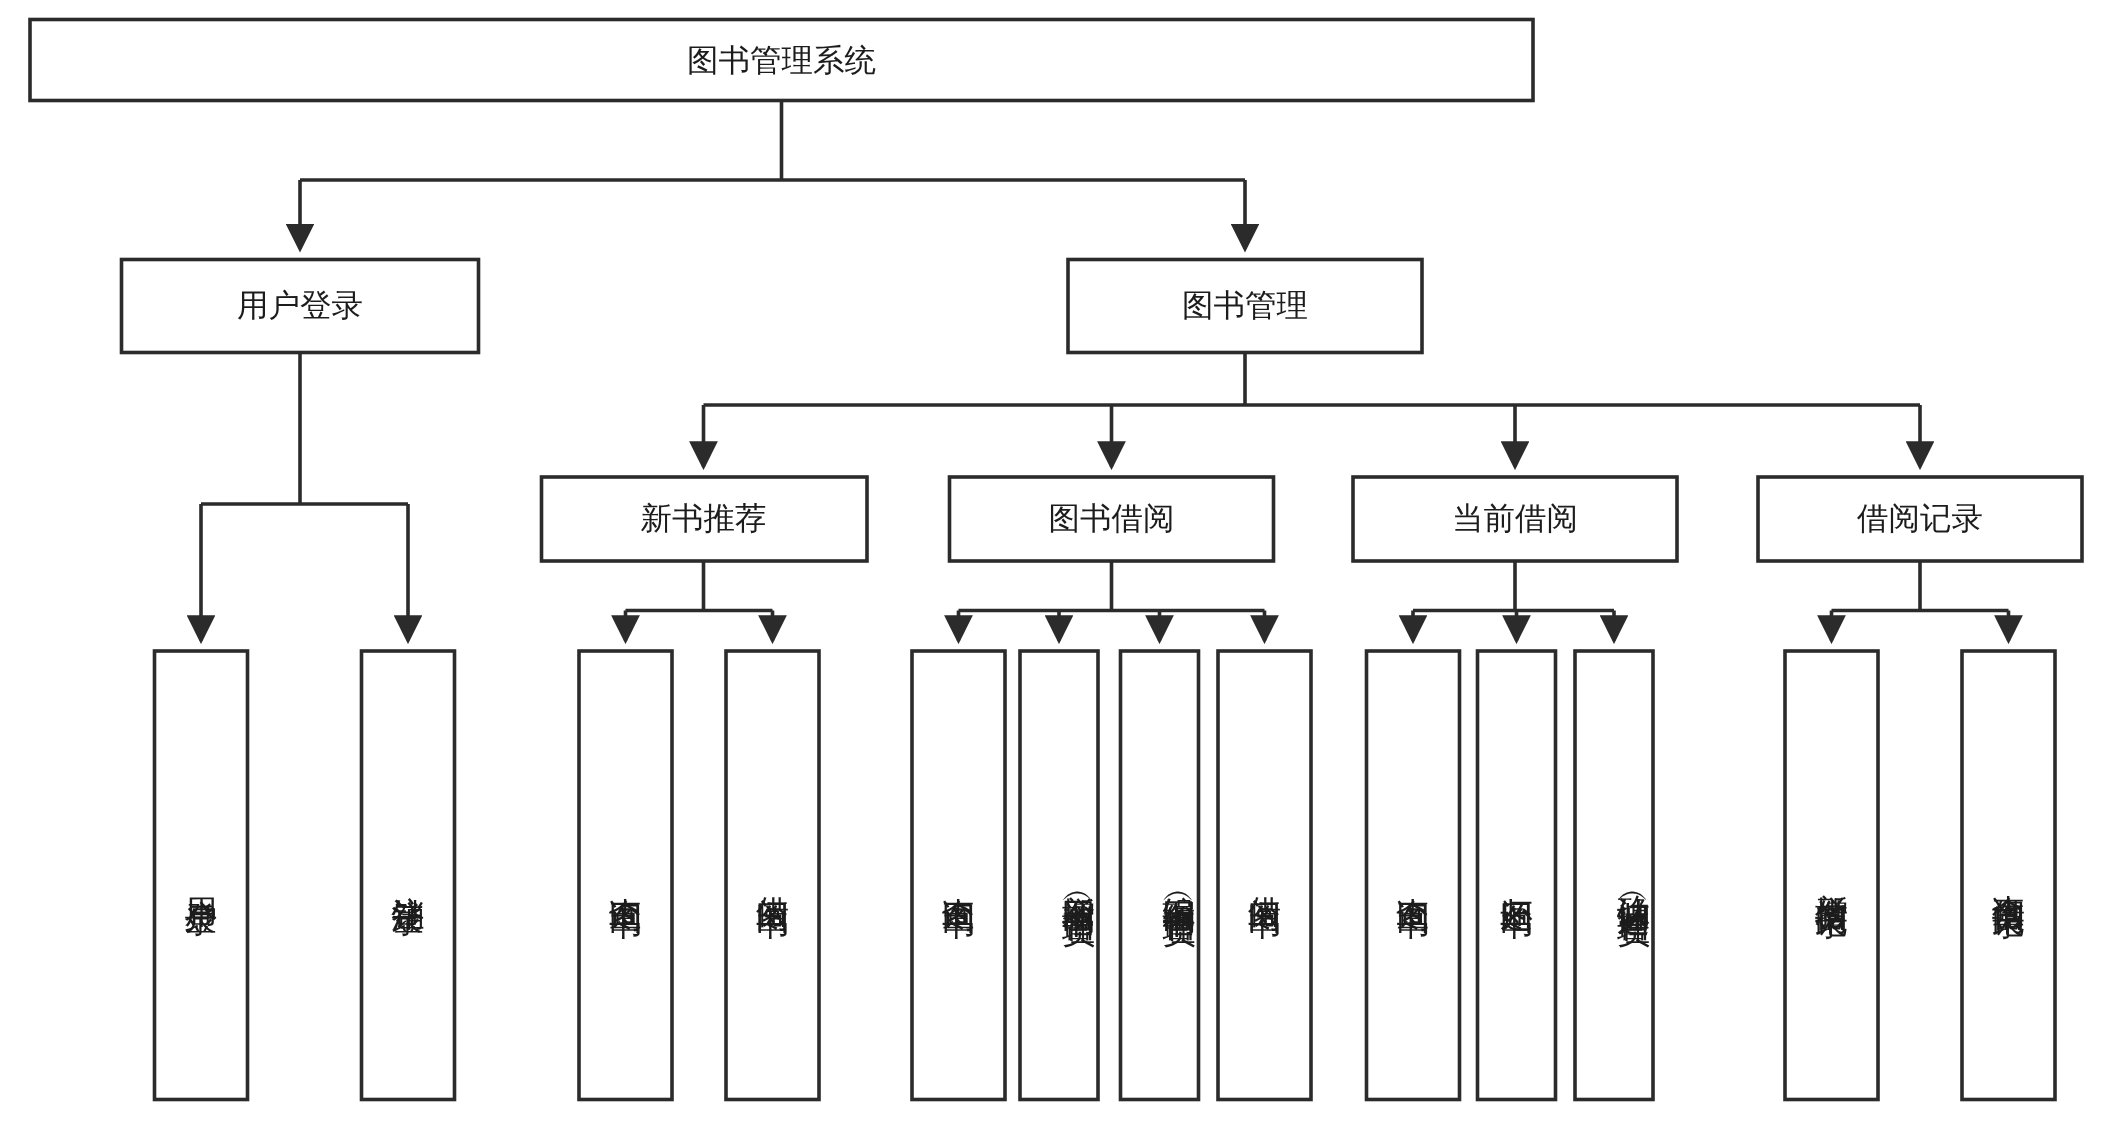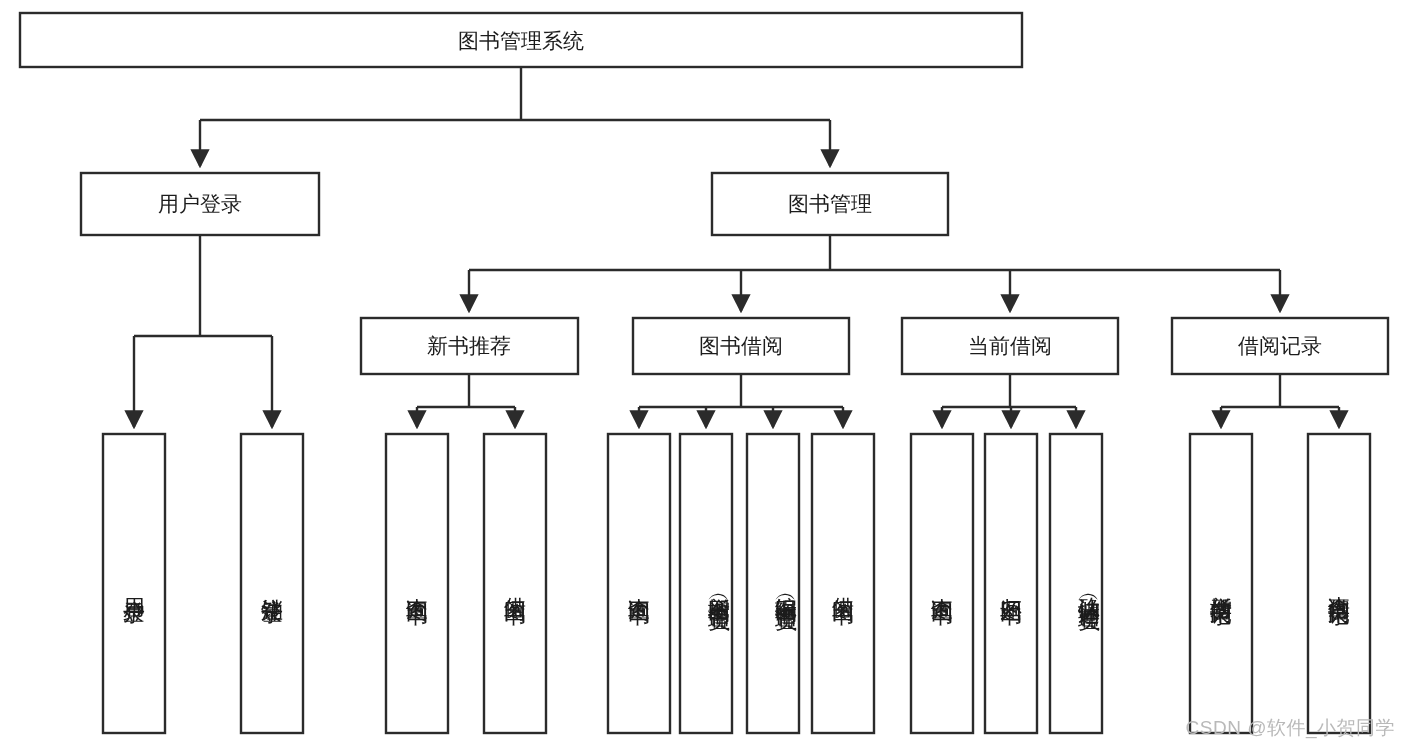--- a/index.html
+++ b/index.html
@@ -190,15 +190,14 @@
   <div class="leaf-label" style="left:608px;  top:434px; width:62px; height:299px;">查询图书</div>
   <div class="leaf-label" style="left:680px;  top:434px; width:52px; height:299px; align-items:flex-start; padding-top:8px; box-sizing:border-box;">新增图书（管理员）</div>
   <div class="leaf-label" style="left:747px;  top:434px; width:52px; height:299px; align-items:flex-start; padding-top:8px; box-sizing:border-box;">编辑图书（管理员）</div>
   <div class="leaf-label" style="left:812px;  top:434px; width:62px; height:299px;">借阅图书</div>
   <div class="leaf-label" style="left:911px;  top:434px; width:62px; height:299px;">查询图书</div>
   <div class="leaf-label" style="left:985px;  top:434px; width:52px; height:299px;">归还图书</div>
   <div class="leaf-label" style="left:1050px; top:434px; width:52px; height:299px; align-items:flex-start; padding-top:8px; box-sizing:border-box;">确认归还（管理员）</div>
   <div class="leaf-label" style="left:1190px; top:434px; width:62px; height:299px;">新增借阅记录</div>
   <div class="leaf-label" style="left:1308px; top:434px; width:62px; height:299px;">查询借阅记录</div>
 
-  <div class="watermark">CSDN @软件_小贺同学</div>
 
 </div>
 
 </body></html>

